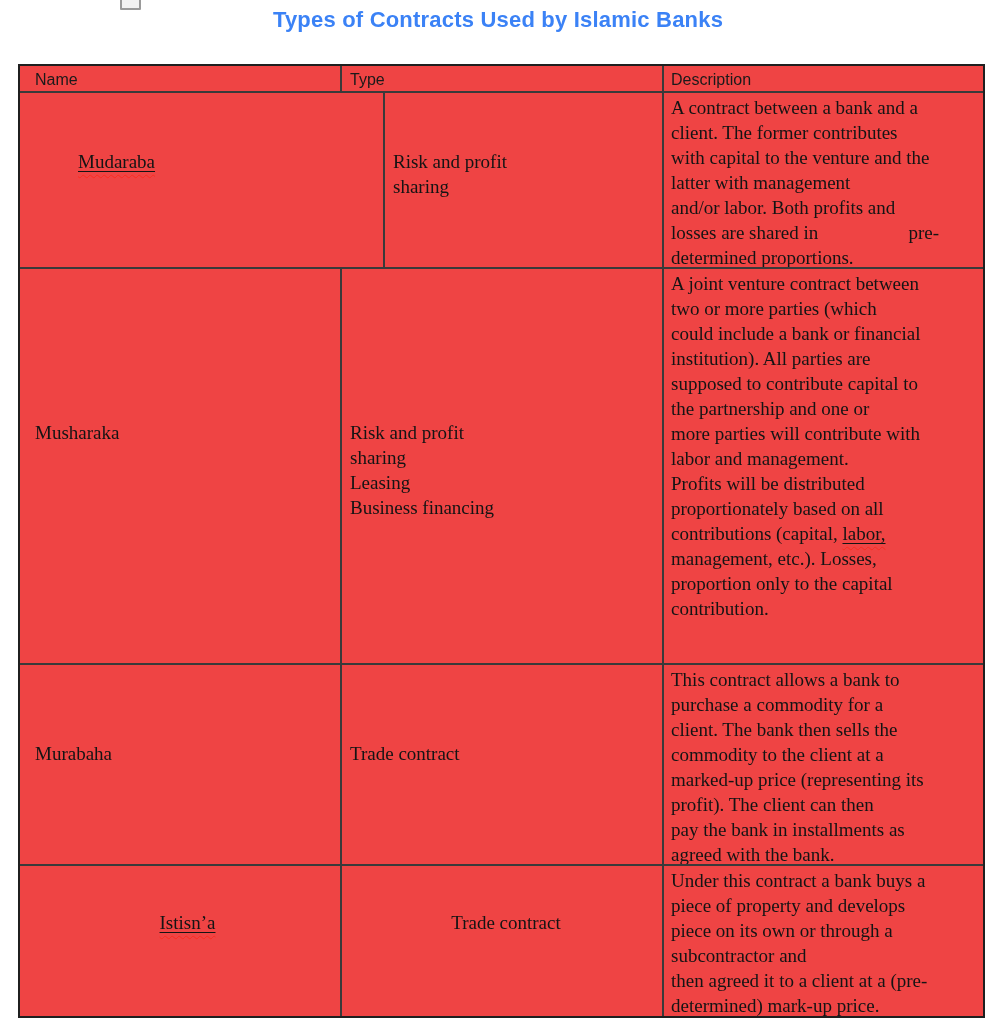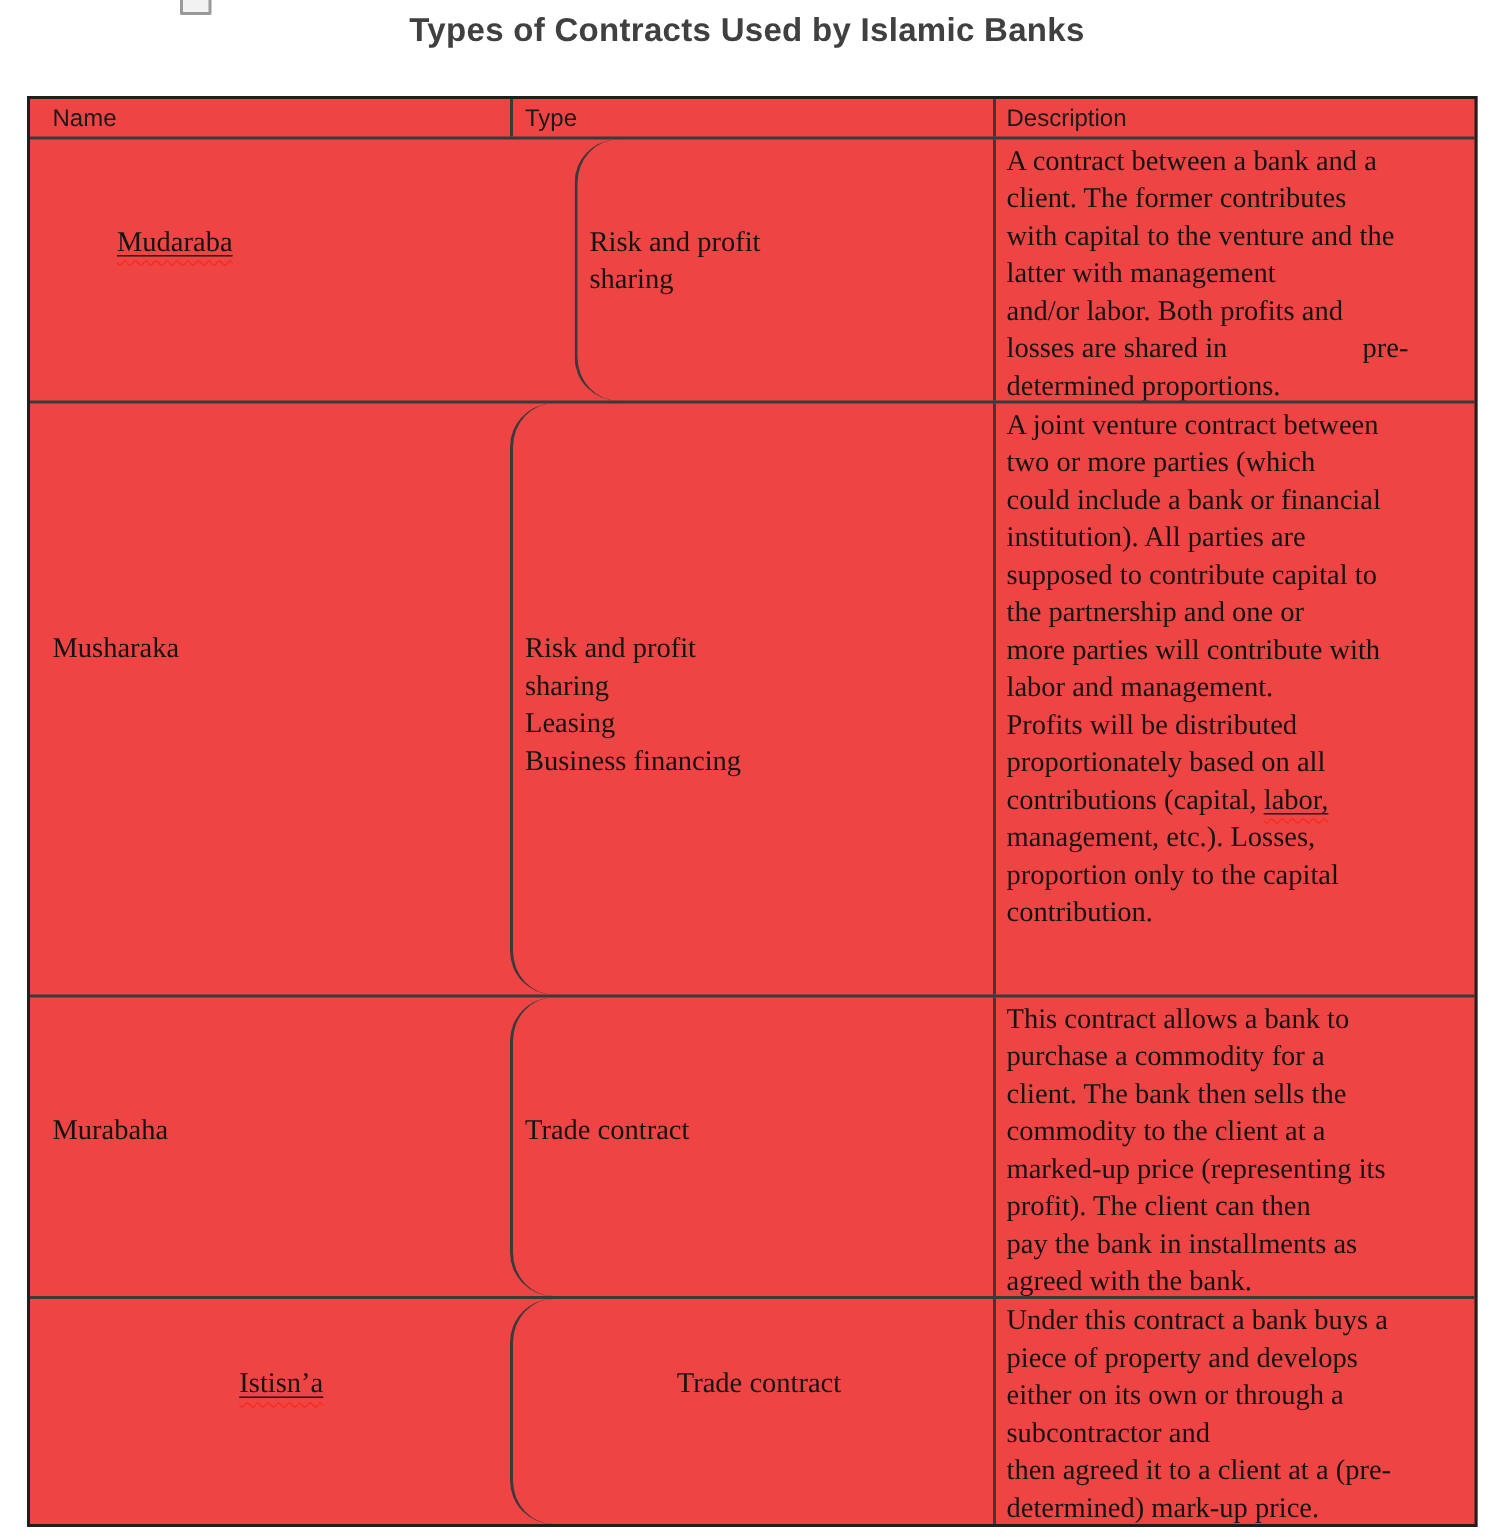--- a/index.html
+++ b/index.html
@@ -9,21 +9,21 @@
     overflow:hidden;
   }
   
   .artifact-box{
     position:absolute;left:120px;top:-4px;width:17px;height:10px;
     border:2px solid #9a9a9a;background:#f2f2f2;border-radius:1px;
   }
   .doc-title{
     position:absolute;top:7px;left:0;width:996px;text-align:center;
     font-family:"Liberation Sans","DejaVu Sans",sans-serif;
-    font-weight:700;font-size:22px;line-height:26px;color:#404040;
+    font-weight:700;font-size:22px;line-height:26px;color:#3b82f6;
     letter-spacing:0.2px;
   }
   .contract-table{
     position:absolute;left:18px;top:64px;width:967px;
     border:2px solid #1f1f1f;background:#ef4444;box-sizing:border-box;
   }
   .trow{
     display:grid;grid-template-columns:320px 322px 1fr;
     box-sizing:border-box;
   }
@@ -33,21 +33,21 @@
   .thead{height:27px;}
   .thead .cell{
     font-family:"Liberation Sans","DejaVu Sans",sans-serif;
     font-size:16px;line-height:25px;color:#1a1a1a;padding-top:1px;
   }
   .thead .c1{padding-left:15px;}
   .thead .c2{padding-left:8px;}
   .thead .c3{padding-left:7px;}
   .body-text{font-size:19px;line-height:25px;}
   .namecell{padding-left:15px;}
-  .typecell{padding-left:8px;border-radius:29px;}
+  .typecell{padding-left:8px;}
   .desccell{padding-left:7px;padding-right:22px;padding-top:2px;}
   .row-1{height:176px;}
   .row-2{height:396px;}
   .row-3{height:201px;}
   .row-4{height:150px;}
   .row-1 .namecell,.row-1 .typecell{padding-top:56px;margin-left:43px;}
   .row-2 .namecell,.row-2 .typecell{padding-top:151px;}
   .row-3 .namecell,.row-3 .typecell{padding-top:76px;}
   .row-4 .namecell,.row-4 .typecell{padding-top:44px;text-align:center;}
   .dline{white-space:pre;}
@@ -132,20 +132,20 @@
         </div>
       </div>
       <div class="trow body-text row-4">
         <div class="cell c1 namecell"><span class="u"><span class="sq">Istisn’a</span></span></div>
         <div class="cell c2 typecell">
           <div class="tline">Trade contract</div>
         </div>
         <div class="cell c3 desccell">
           <div class="dline">Under this contract a bank buys a</div>
           <div class="dline">piece of property and develops</div>
-          <div class="dline">either on its own or through a</div>
+          <div class="dline">piece on its own or through a</div>
           <div class="dline">subcontractor and</div>
           <div class="dline">then agreed it to a client at a (pre-</div>
           <div class="dline">determined) mark-up price.</div>
         </div>
       </div>
     </div>
 </div>
 
 </body></html>

